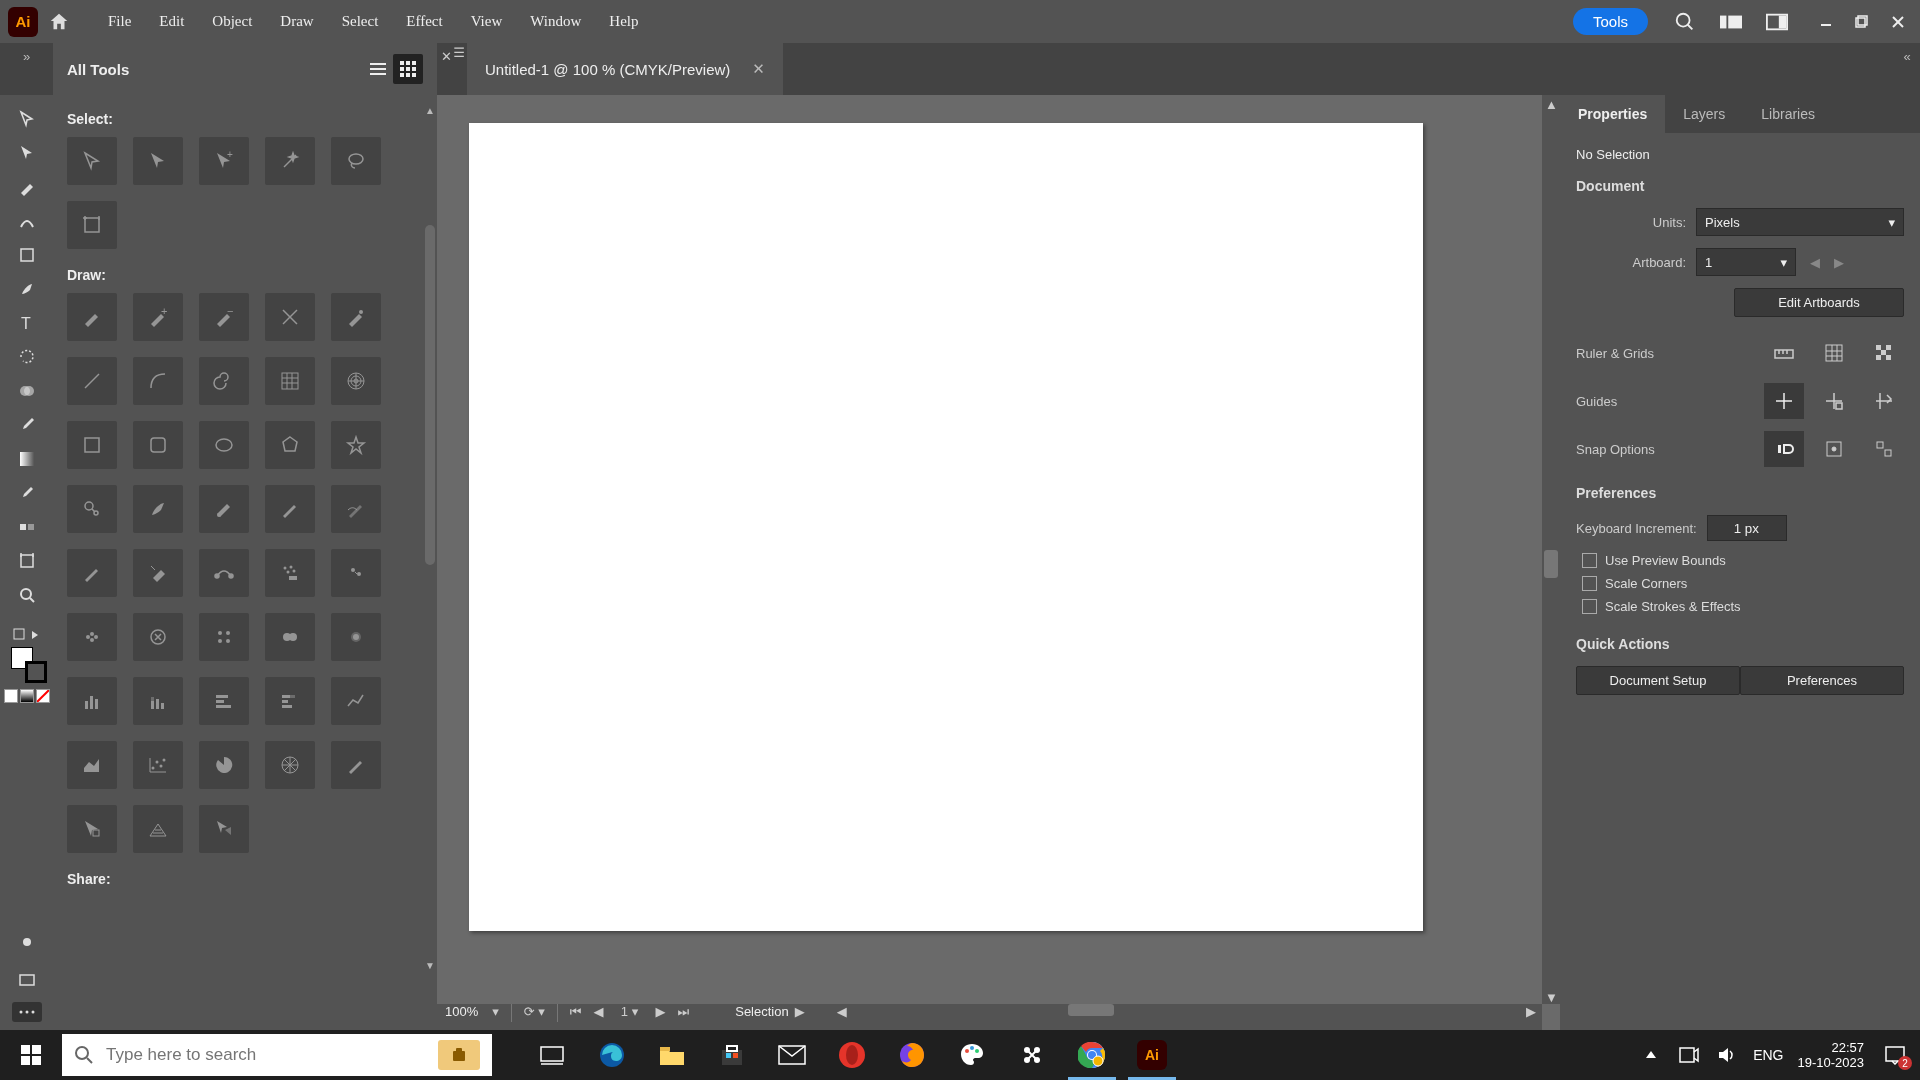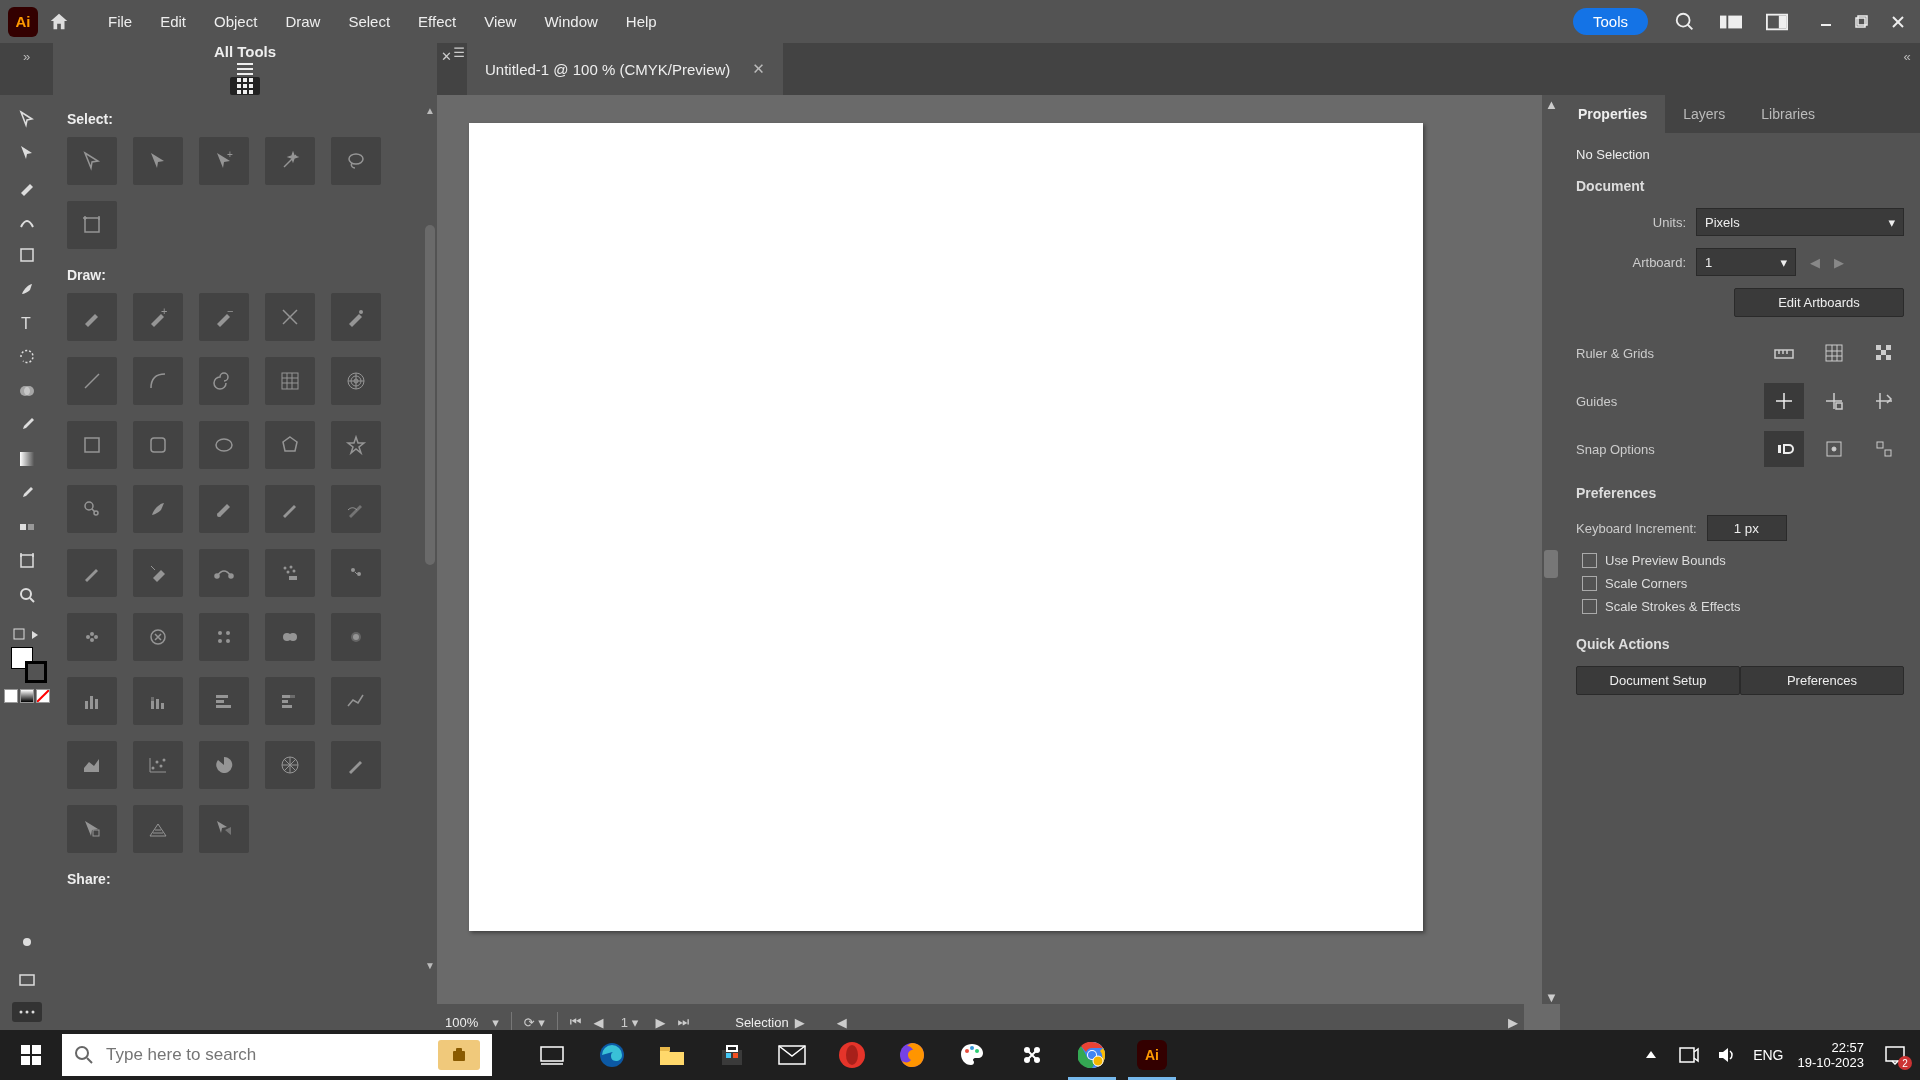--- a/index.html
+++ b/index.html
@@ -2,31 +2,31 @@
 <html><head>
 <meta charset="utf-8">
 <style>
 * { margin:0; padding:0; box-sizing:border-box; font-family:"Segoe UI",Arial,sans-serif; user-select:none; }
 body { background:#323232; width:1920px; height:1080px; overflow:hidden; color:#ccc; font-size:13px; }
 
 
 .menubar { height:43px; background:#535353; display:flex; align-items:center; padding:0 8px; }
 .ai-logo { width:30px; height:30px; background:#330000; border-radius:6px; color:#ff9a00; font-weight:bold; display:flex; align-items:center; justify-content:center; font-size:15px; margin-right:6px;}
 .home-icn { width:30px; height:30px; display:flex; align-items:center; justify-content:center; color:#ddd; margin-right:20px; cursor:pointer;}
-.menu-item { padding:0 14px; color:#eee; font-size:15px; cursor:pointer; height:43px; display:flex; align-items:center;}
+.menu-item { padding:0 14px; color:#eee; font-size:15px; cursor:pointer; height:43px; display:flex; align-items:center;font-family:Liberation Serif, serif;}
 .spacer { flex:1; }
 .share-btn { background:#1473e6; color:#fff; padding:5px 20px; border-radius:18px; font-size:15px; cursor:pointer; margin-right:14px;}
 .top-icn { width:38px; height:38px; display:flex; align-items:center; justify-content:center; color:#eee; cursor:pointer; margin:0 4px;}
 .win-btns { display:flex; gap:8px; margin-left:12px;}
 .win-btn { width:28px; height:22px; display:flex; align-items:center; justify-content:center; color:#eee; cursor:pointer;}
 
 
 .row2 { height:52px; background:#434343; display:flex; align-items:flex-start;}
 .row2-left { width:53px; height:52px; display:flex; justify-content:center; padding-top:6px; color:#bbb; background:#434343;}
-.alltools-head { background:#535353; height:52px; display:flex; align-items:center; padding:0 14px; width:384px;flex-direction:column;}
+.alltools-head { background:#535353; height:52px; display:flex; align-items:center; padding:0 14px; width:384px;}
 .alltools-head .title { flex:1; color:#eee; font-size:15px; font-weight:bold;}
 .view-toggle { width:30px; height:30px; display:flex; align-items:center; justify-content:center; cursor:pointer; border-radius:2px;}
 .view-toggle.active { background:#222; }
 .row2-gap { width:30px; position:relative;}
 .row2-gap .x { position:absolute; left:4px; top:6px; color:#ccc; font-size:13px;}
 .row2-gap .list { position:absolute; right:2px; top:2px; color:#ccc;}
 .doc-tab { background:#535353; height:52px; display:flex; align-items:center; padding:0 18px; color:#eee; font-size:15px; gap:22px;}
 .doc-tab .x { color:#bbb; cursor:pointer;}
 .row2-right { flex:1; }
 .row2-far { width:26px; display:flex; justify-content:center; padding-top:6px; color:#bbb;}
@@ -53,21 +53,21 @@
 .show-cell { width:36px; height:34px; background:#333; display:flex; align-items:center; justify-content:center; cursor:pointer;}
 .panel-scroll { position:absolute; right:2px; top:10px; bottom:60px; width:10px;}
 .panel-scroll .thumb { position:absolute; top:120px; width:10px; height:340px; background:#6a6a6a; border-radius:5px;}
 .panel-scroll .arr { position:absolute; left:0; width:10px; height:10px; color:#bbb; font-size:10px; text-align:center;}
 
 .canvas-wrap { flex:1; background:#6a6a6a; position:relative;}
 .v-scroll { position:absolute; right:0; top:0; bottom:26px; width:18px; background:#535353;}
 .v-scroll .arr { position:absolute; left:3px; width:12px; height:12px; color:#ccc; text-align:center;}
 .v-scroll .thumb { position:absolute; left:2px; width:14px; height:28px; background:#777; top:50%; border-radius:3px;}
 .artboard { position:absolute; left:32px; top:28px; width:954px; height:808px; background:#fff; box-shadow:2px 2px 4px rgba(0,0,0,.4);}
-.h-scroll { position:absolute; left:0; right:36px; bottom:0; height:26px; background:#535353; display:flex; align-items:flex-end;}
+.h-scroll { position:absolute; left:0; right:18px; bottom:0; height:26px; background:#535353; display:flex; align-items:flex-start;}
 .h-scroll .zoom { color:#eee; padding:0 8px;}
 .h-scroll .sep { width:1px; height:18px; background:#777; margin:0 6px;}
 .h-scroll .nav-btn { padding:0 6px; color:#ccc; cursor:pointer;}
 .h-scroll .toolname { margin-left:40px; color:#eee;}
 .h-scroll .bar { flex:1; position:relative; margin-left:40px;}
 .h-scroll .bar .thumb { position:absolute; left:28%; width:46px; height:12px; background:#777; top:0; border-radius:3px;}
 
 .right-panel { width:360px; background:#535353; display:flex; flex-direction:column;}
 .tabs { display:flex; background:#434343; height:38px;}
 .tab { padding:0 18px; display:flex; align-items:center; color:#bbb; cursor:pointer; font-size:14px;}

